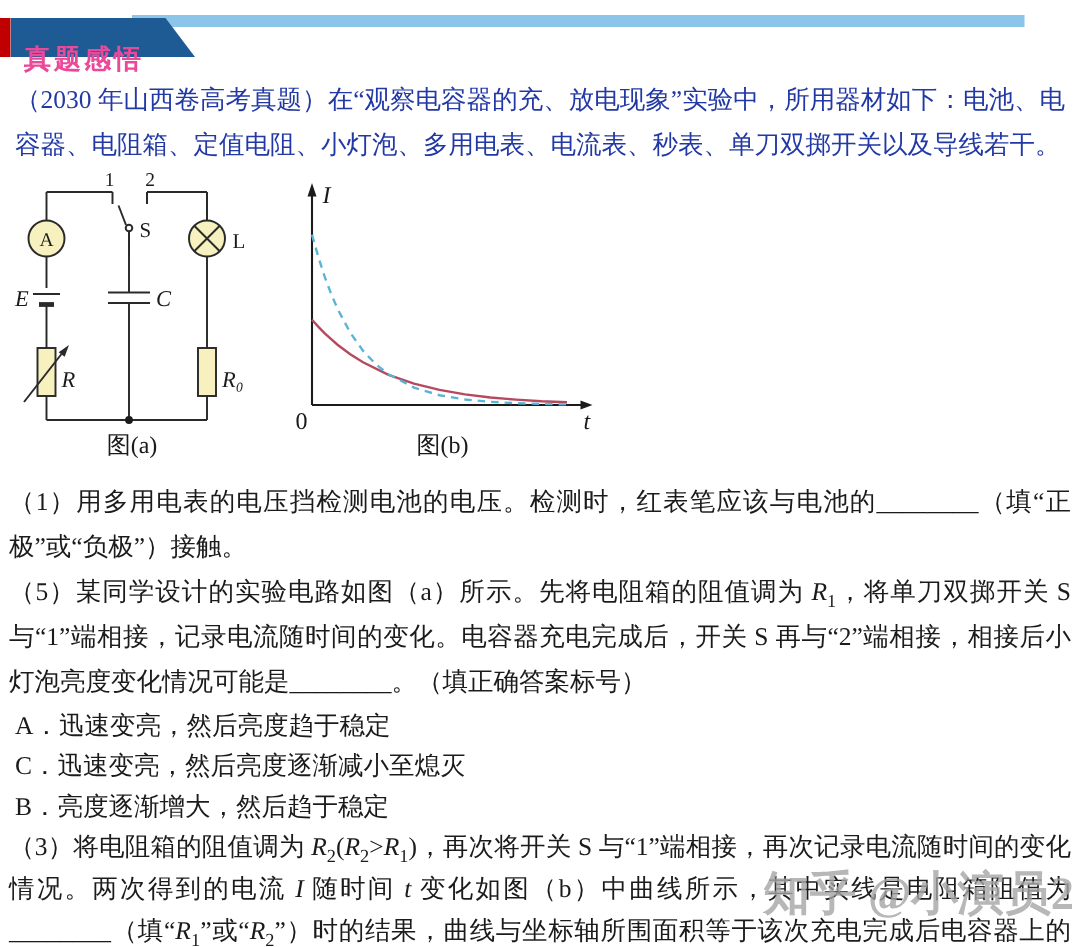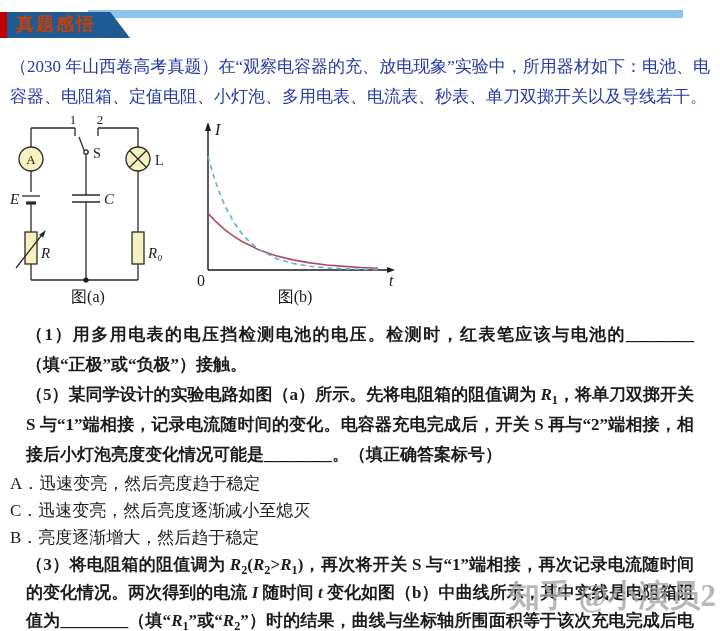--- a/index.html
+++ b/index.html
@@ -8,26 +8,26 @@
     background:#ffffff;color:#1b1b1b;
     font-family:"Liberation Serif","DejaVu Serif",serif;
     font-size:17px;
   }
   
   .banner{position:relative;height:30px;margin-top:8px;}
   .banner .stripe{position:absolute;left:88px;top:2px;width:595px;height:8px;background:#8cc5ea;z-index:0;}
   .banner .redbar{position:absolute;left:0;top:4px;width:7px;height:26px;background:#c00000;z-index:1;}
   .banner .flag{position:absolute;left:7px;top:4px;width:123px;height:26px;background:#1e5a93;
     clip-path:polygon(0 0,84% 0,100% 100%,0 100%);z-index:1;}
-  .banner .flag-title{position:absolute;left:16px;top:4px;z-index:2;color:#c2410c;
+  .banner .flag-title{position:absolute;left:16px;top:19px;z-index:2;color:#ec4899;
     font-family:"Liberation Sans","DejaVu Sans",sans-serif;font-weight:bold;font-size:18px;letter-spacing:2px;}
   
   .para{margin:14px 10px 0;line-height:30px;text-align:justify;}
   .intro{color:#2239a5;}
-  .q{margin:8px 26px 0;line-height:30px;text-align:justify;font-weight:bold;}
+  .q{margin:8px 6px 0;line-height:30px;text-align:justify;}
   .q2{margin-top:0;}
   .options{margin:0 10px;}
   .options .opt{line-height:27px;}
   .q3{margin-top:0;line-height:28px;}
   .var{font-style:italic;font-family:"Liberation Serif","DejaVu Serif",serif;}
   .sub{font-size:0.72em;vertical-align:sub;line-height:0;}
   
   .figures{position:relative;height:200px;margin-top:0;}
   .fig-a{position:absolute;left:8px;top:0;}
   .fig-b{position:absolute;left:185px;top:0;}

